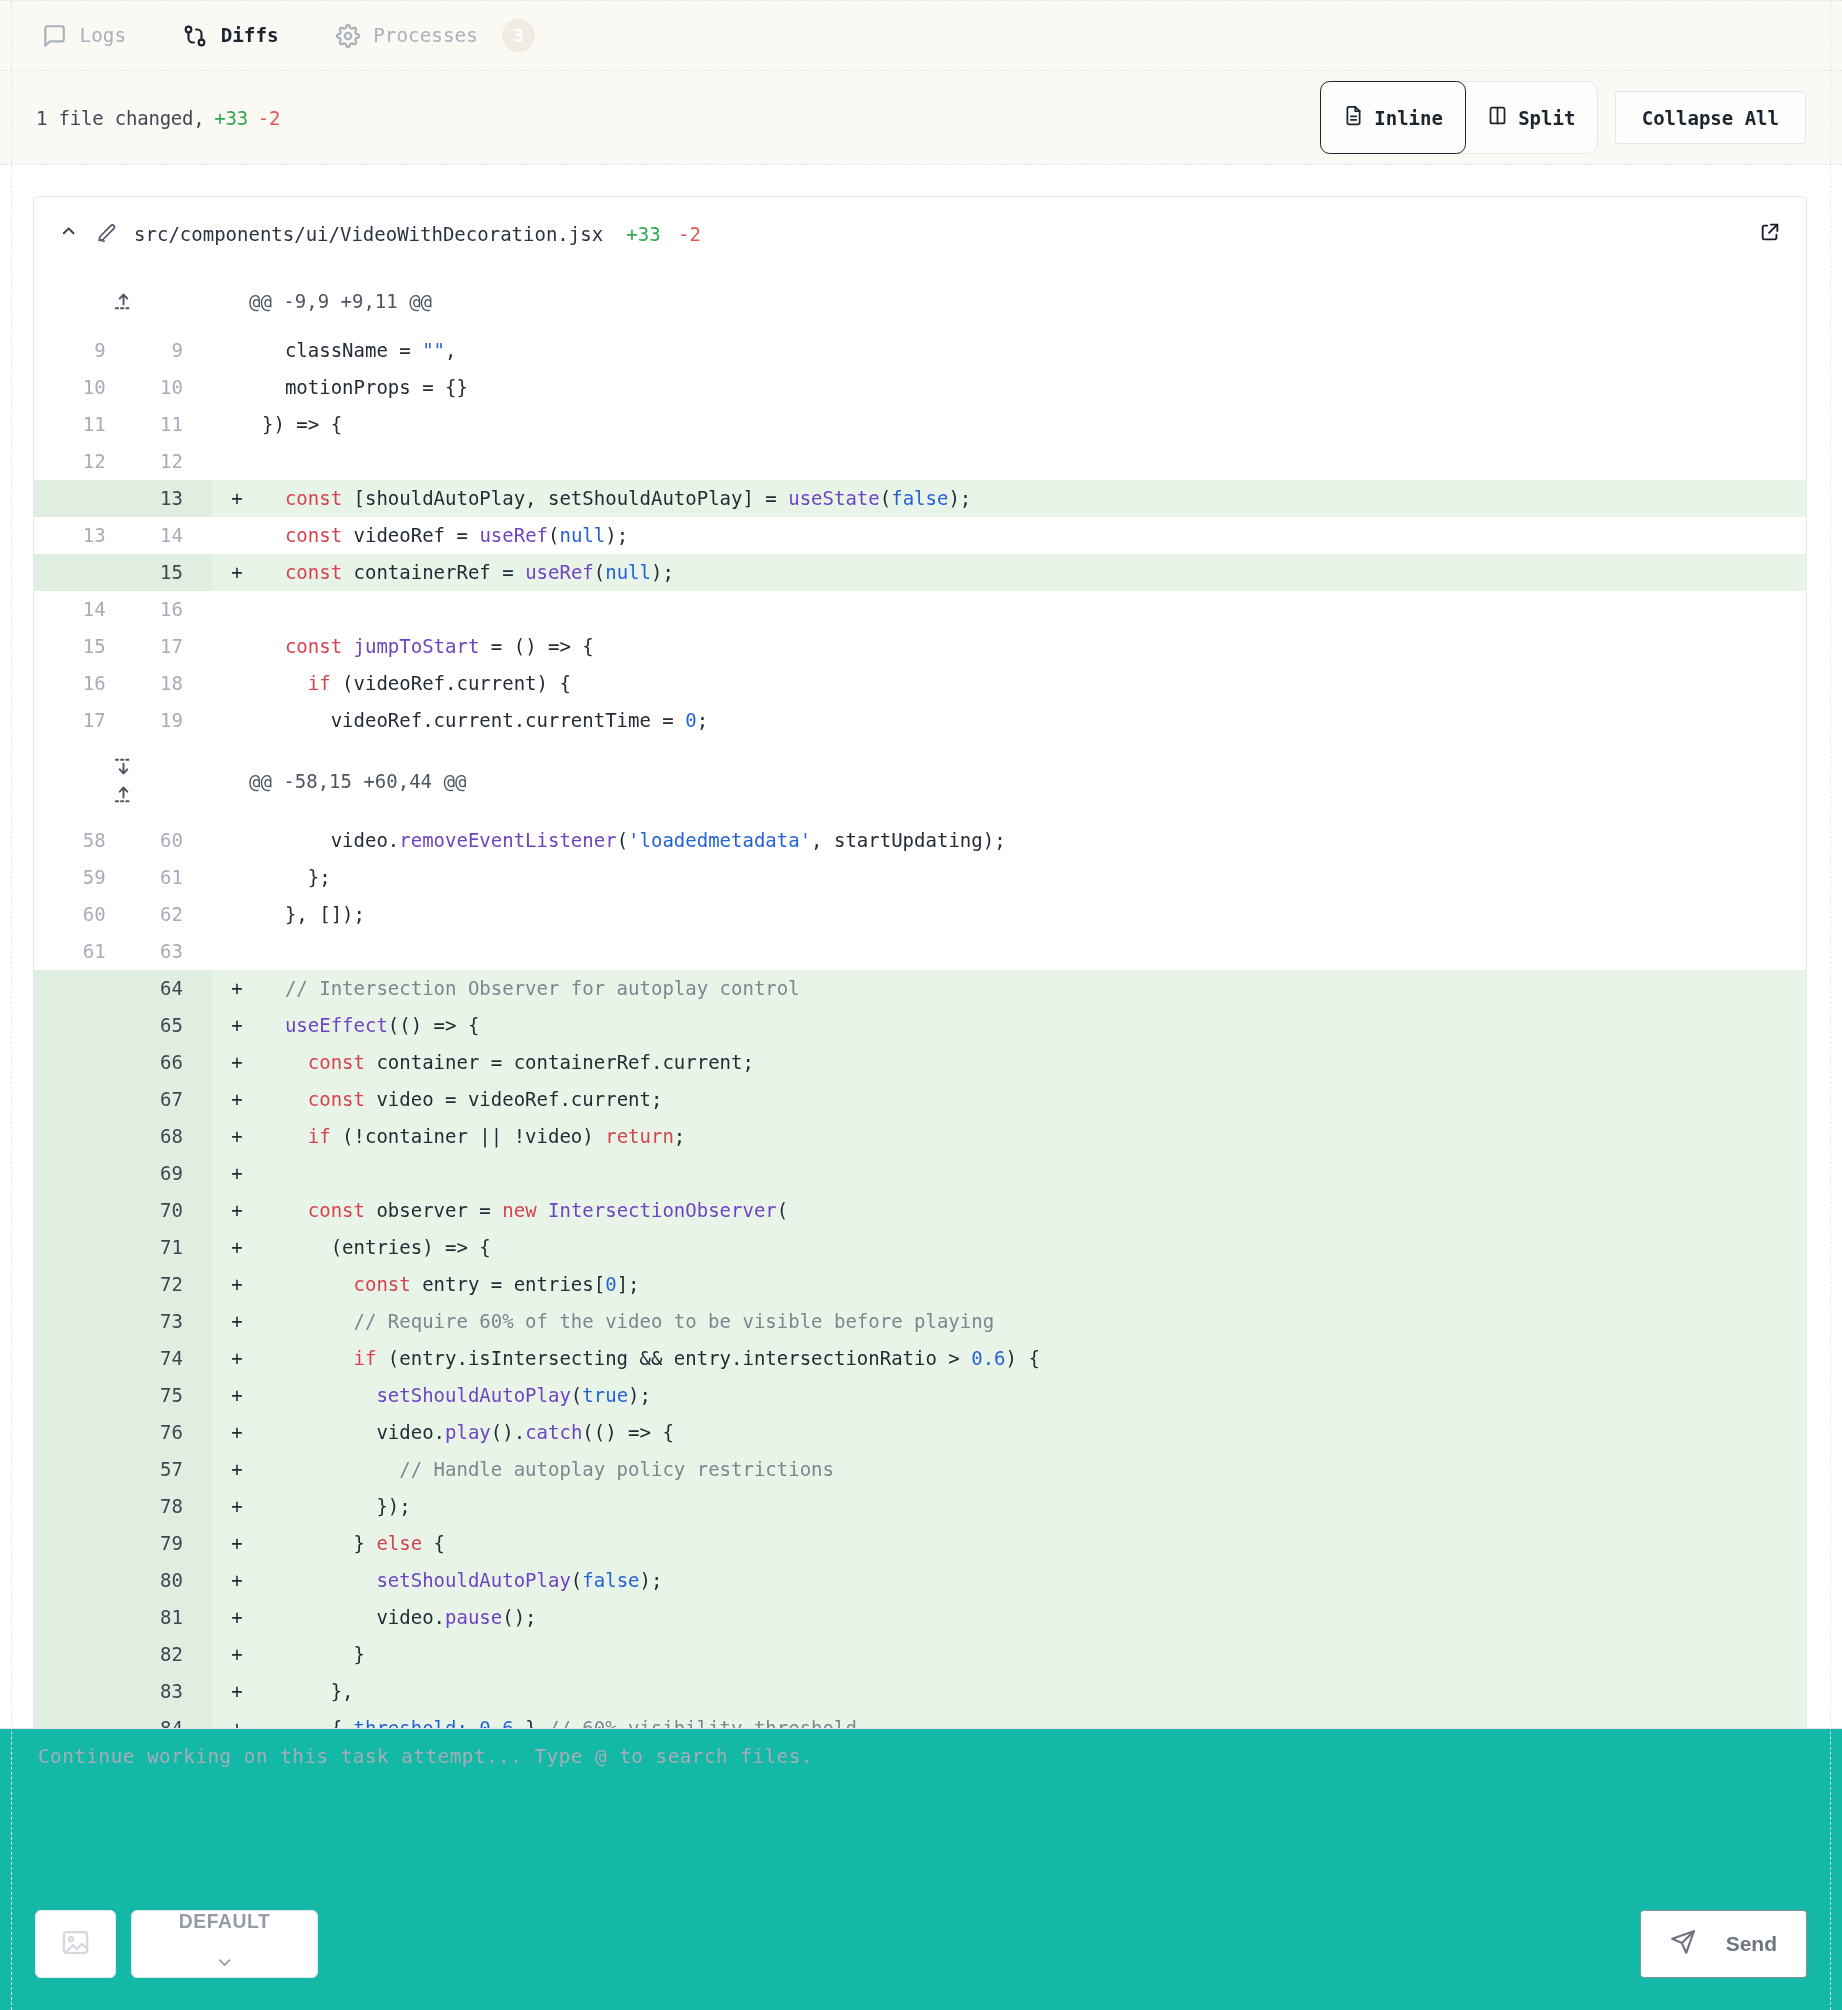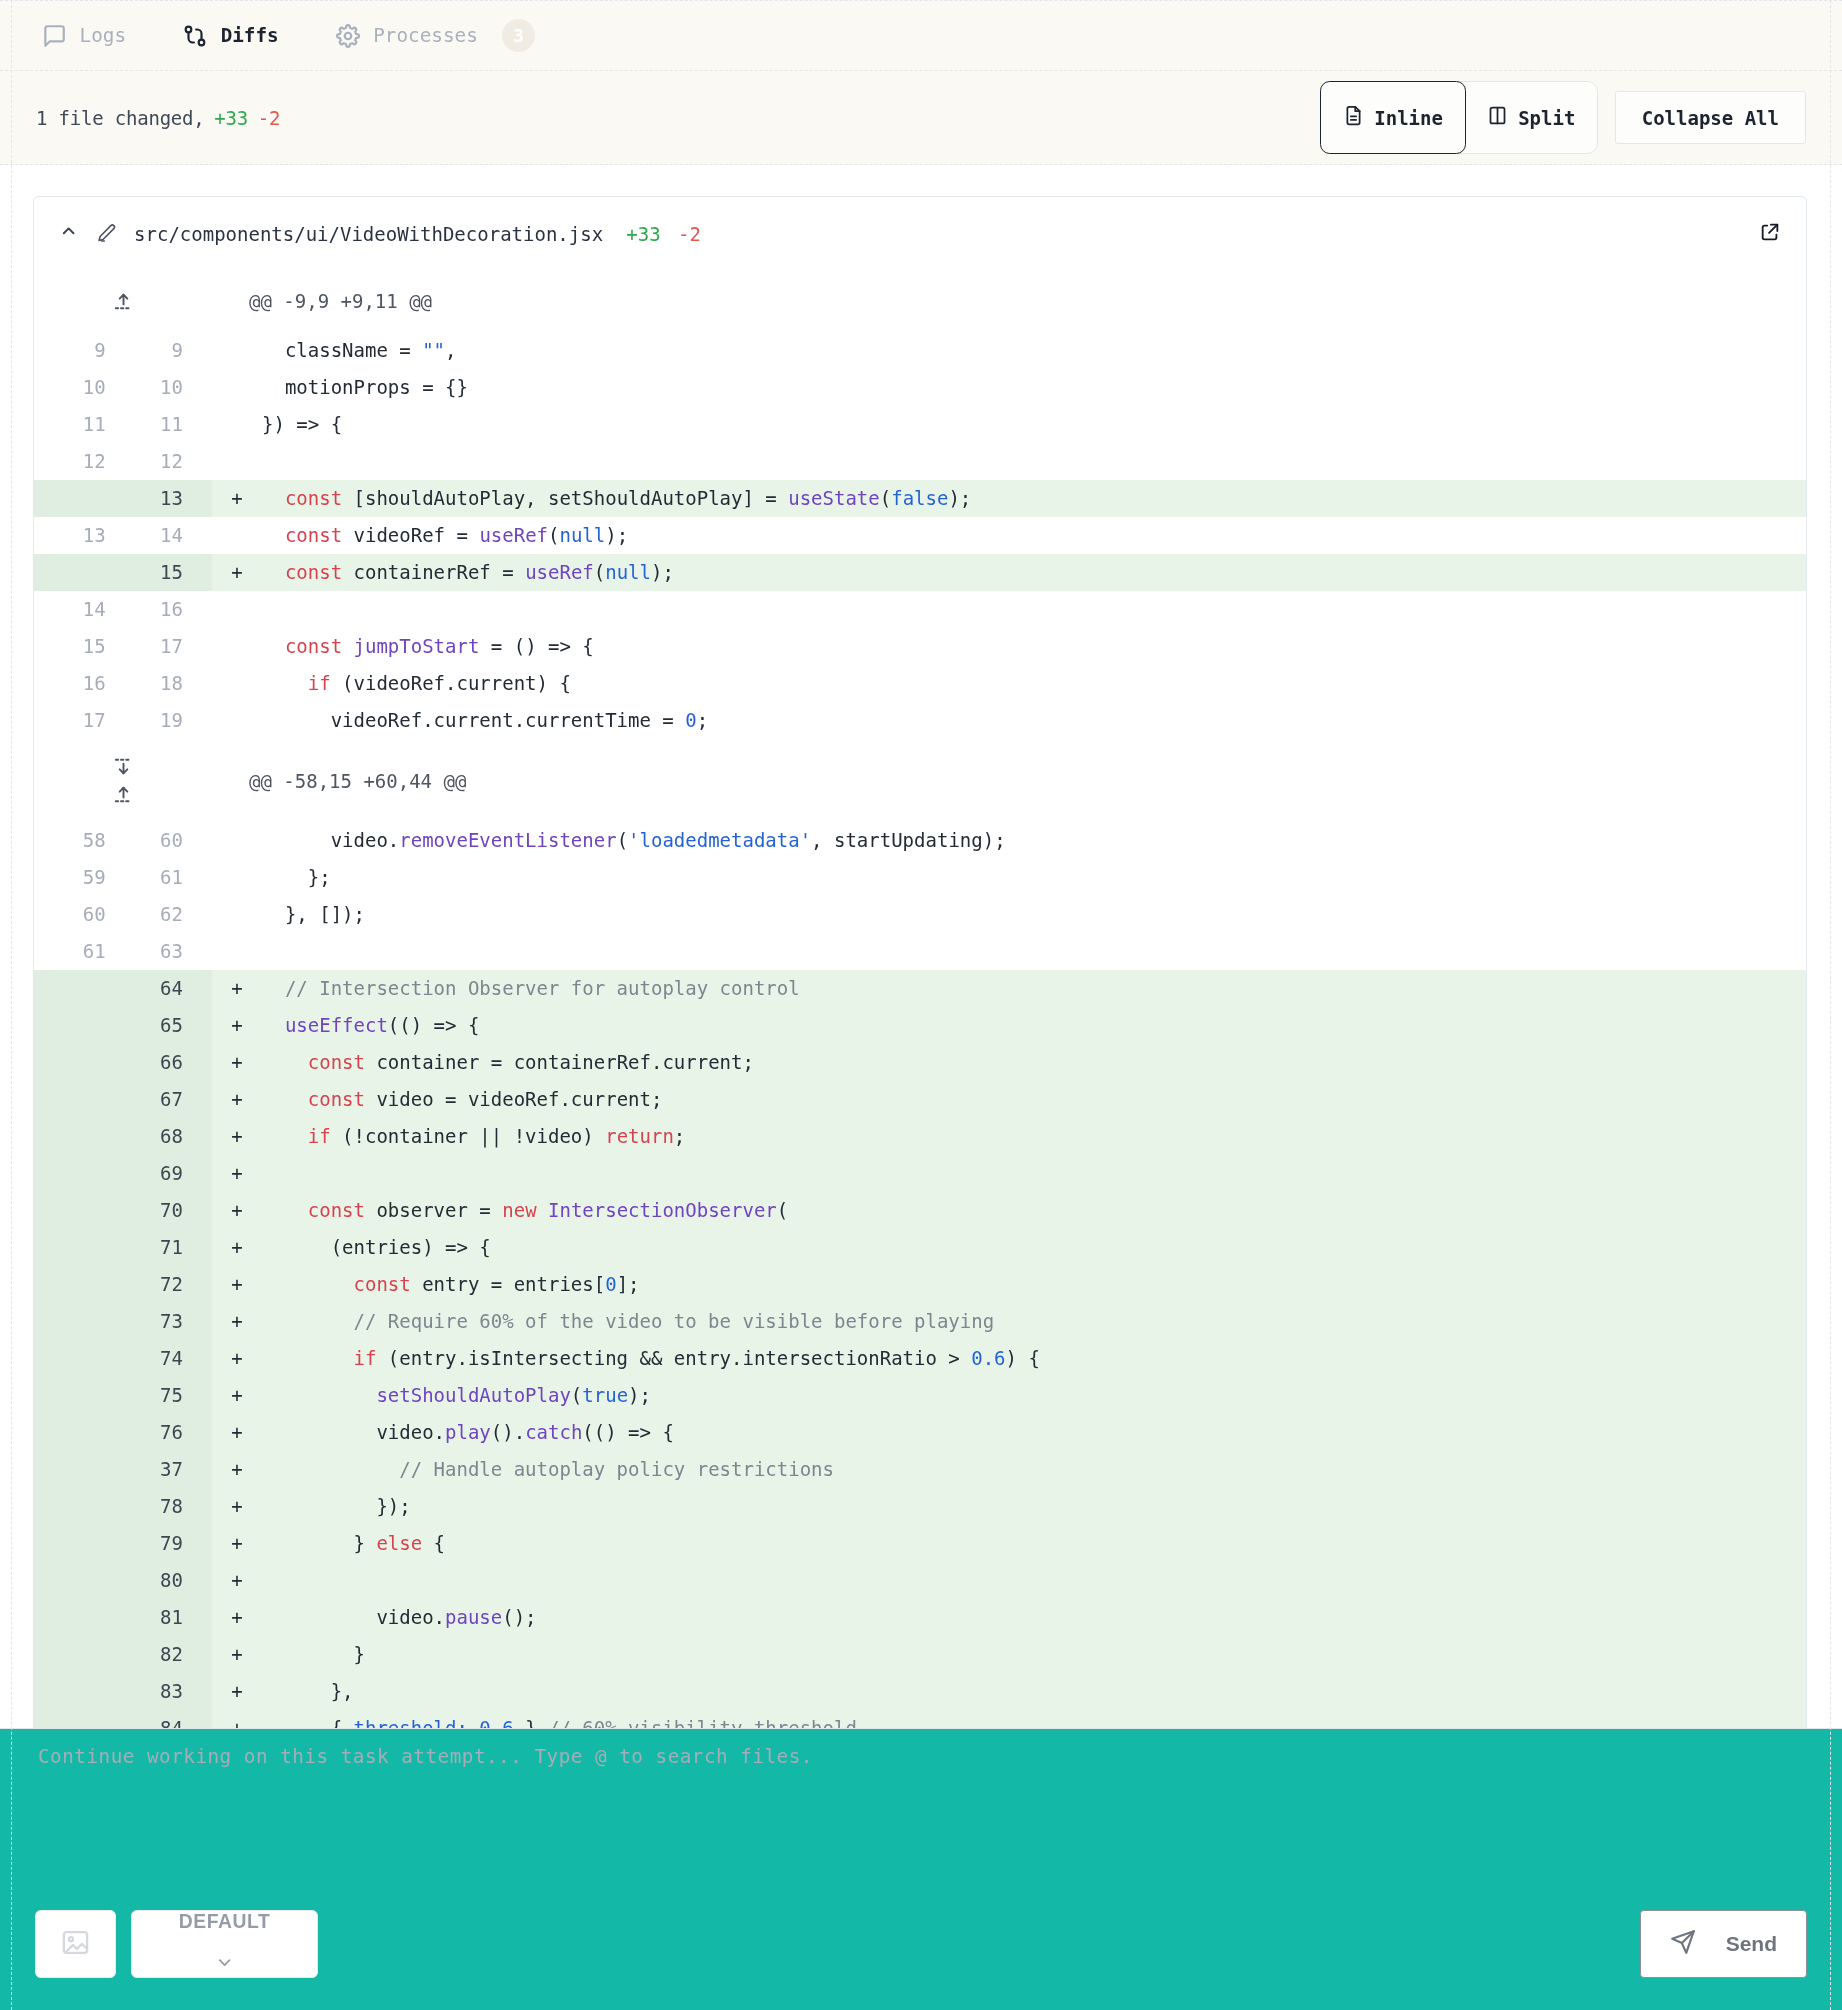--- a/index.html
+++ b/index.html
@@ -363,40 +363,41 @@
           <span class="codetxt"><span class="sp">          </span><span class="sf">setShouldAutoPlay</span><span class="sp">(</span><span class="sn">true</span><span class="sp">);</span></span>
         </div>
         <div class="code-row added">
           <span class="ln ln-old"></span>
           <span class="ln ln-new">76</span>
           <span class="marker">+</span>
           <span class="codetxt"><span class="sp">          video.</span><span class="sf">play</span><span class="sp">().</span><span class="sf">catch</span><span class="sp">(() =&gt; {</span></span>
         </div>
         <div class="code-row added">
           <span class="ln ln-old"></span>
-          <span class="ln ln-new">37</span>
+          <span class="ln ln-new">57</span>
           <span class="marker">+</span>
           <span class="codetxt"><span class="sp">            </span><span class="sc">// Handle autoplay policy restrictions</span></span>
         </div>
         <div class="code-row added">
           <span class="ln ln-old"></span>
           <span class="ln ln-new">78</span>
           <span class="marker">+</span>
           <span class="codetxt"><span class="sp">          });</span></span>
         </div>
         <div class="code-row added">
           <span class="ln ln-old"></span>
           <span class="ln ln-new">79</span>
           <span class="marker">+</span>
           <span class="codetxt"><span class="sp">        } </span><span class="sk">else</span><span class="sp"> {</span></span>
         </div>
         <div class="code-row added">
           <span class="ln ln-old"></span>
           <span class="ln ln-new">80</span>
           <span class="marker">+</span>
+          <span class="codetxt"><span class="sp">          </span><span class="sf">setShouldAutoPlay</span><span class="sp">(</span><span class="sn">false</span><span class="sp">);</span></span>
         </div>
         <div class="code-row added">
           <span class="ln ln-old"></span>
           <span class="ln ln-new">81</span>
           <span class="marker">+</span>
           <span class="codetxt"><span class="sp">          video.</span><span class="sf">pause</span><span class="sp">();</span></span>
         </div>
         <div class="code-row added">
           <span class="ln ln-old"></span>
           <span class="ln ln-new">82</span>

